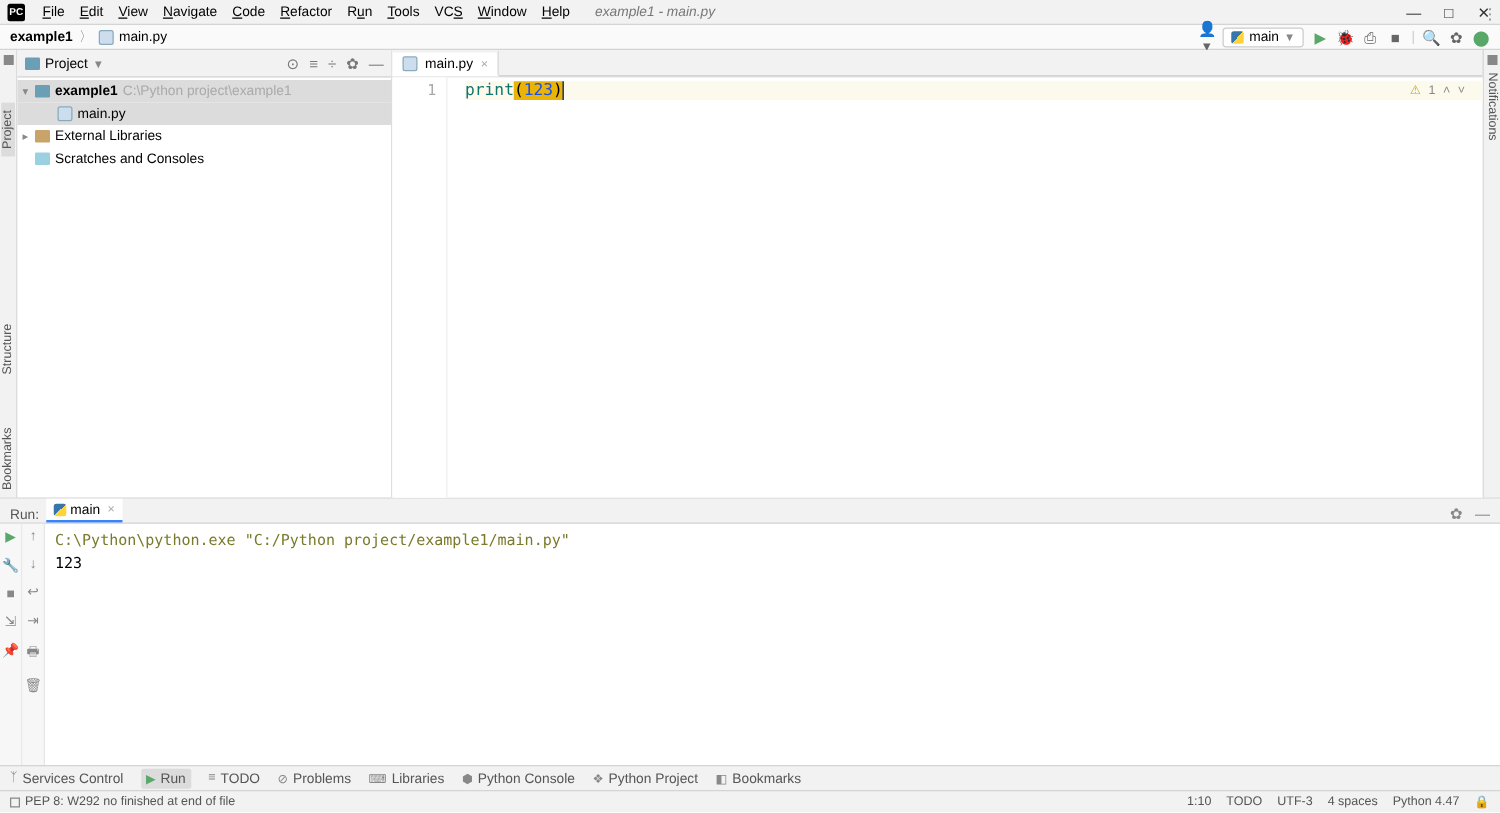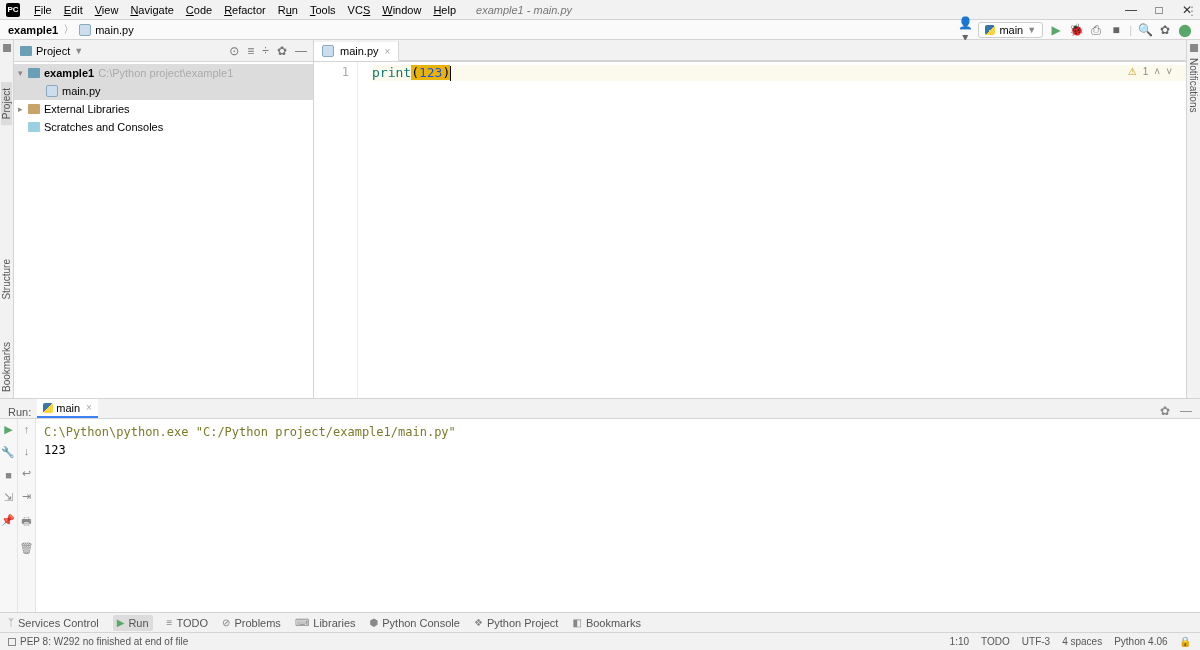--- a/index.html
+++ b/index.html
@@ -307,17 +307,17 @@
   <div class="statusbar">
     <div class="msg">
       <span class="sq"></span>
       <span>PEP 8: W292 no finished at end of file</span>
     </div>
     <div class="right">
       <span>1:10</span>
       <span>TODO</span>
       <span>UTF-3</span>
       <span>4 spaces</span>
-      <span>Python 4.06</span>
+      <span>Python 4.47</span>
       <span class="lock">🔒</span>
     </div>
   </div>
 </div>
 
 </body></html>

